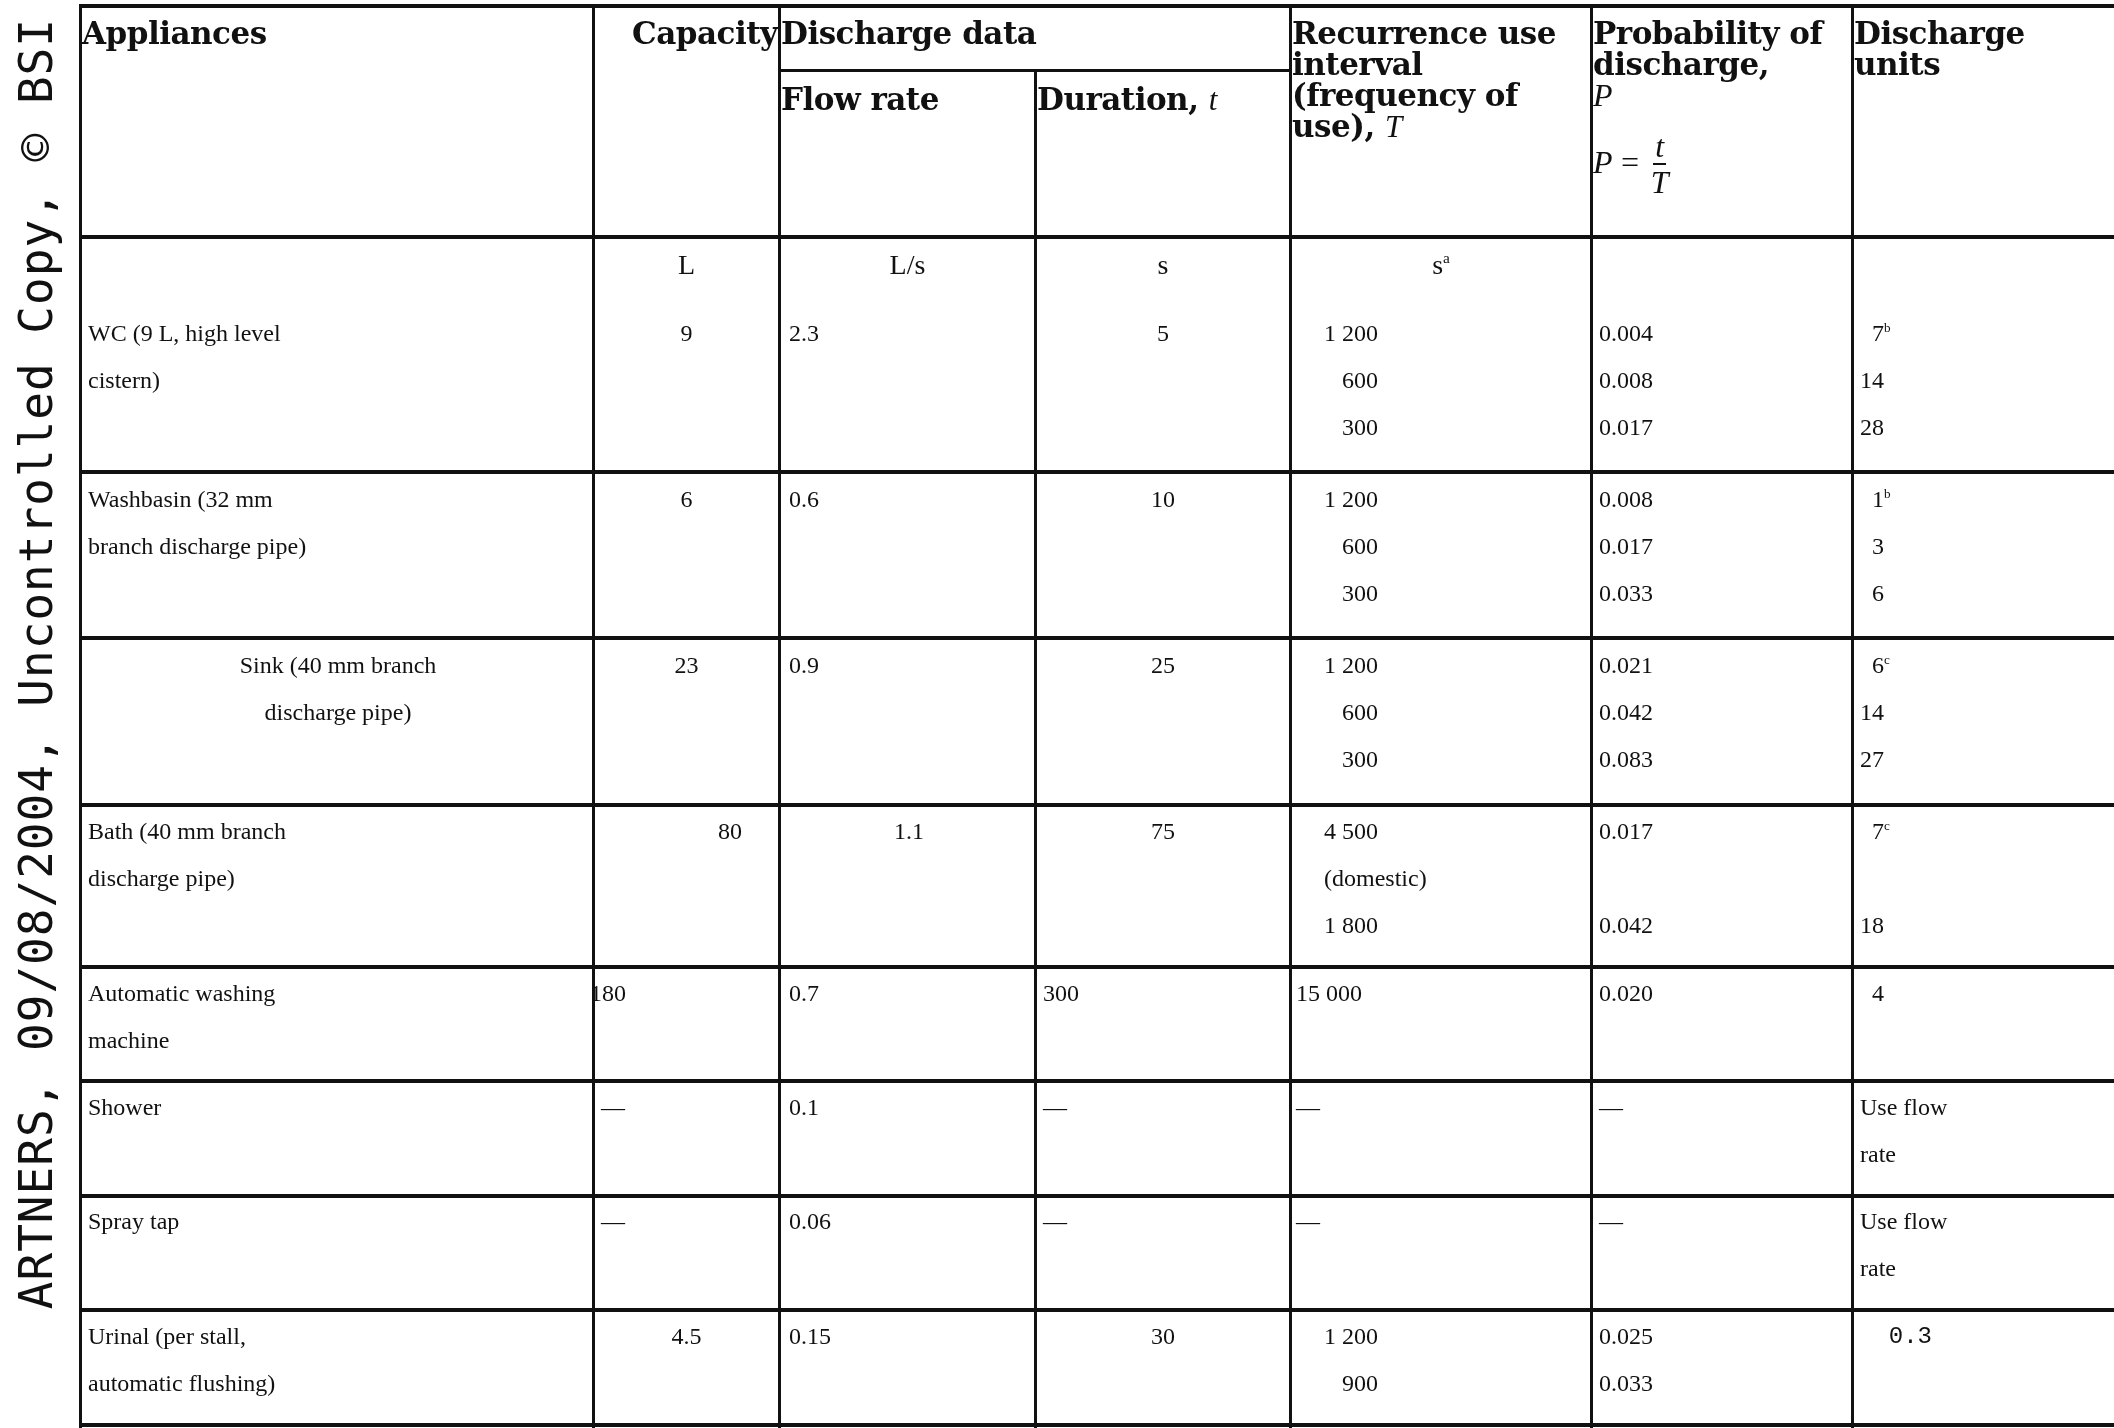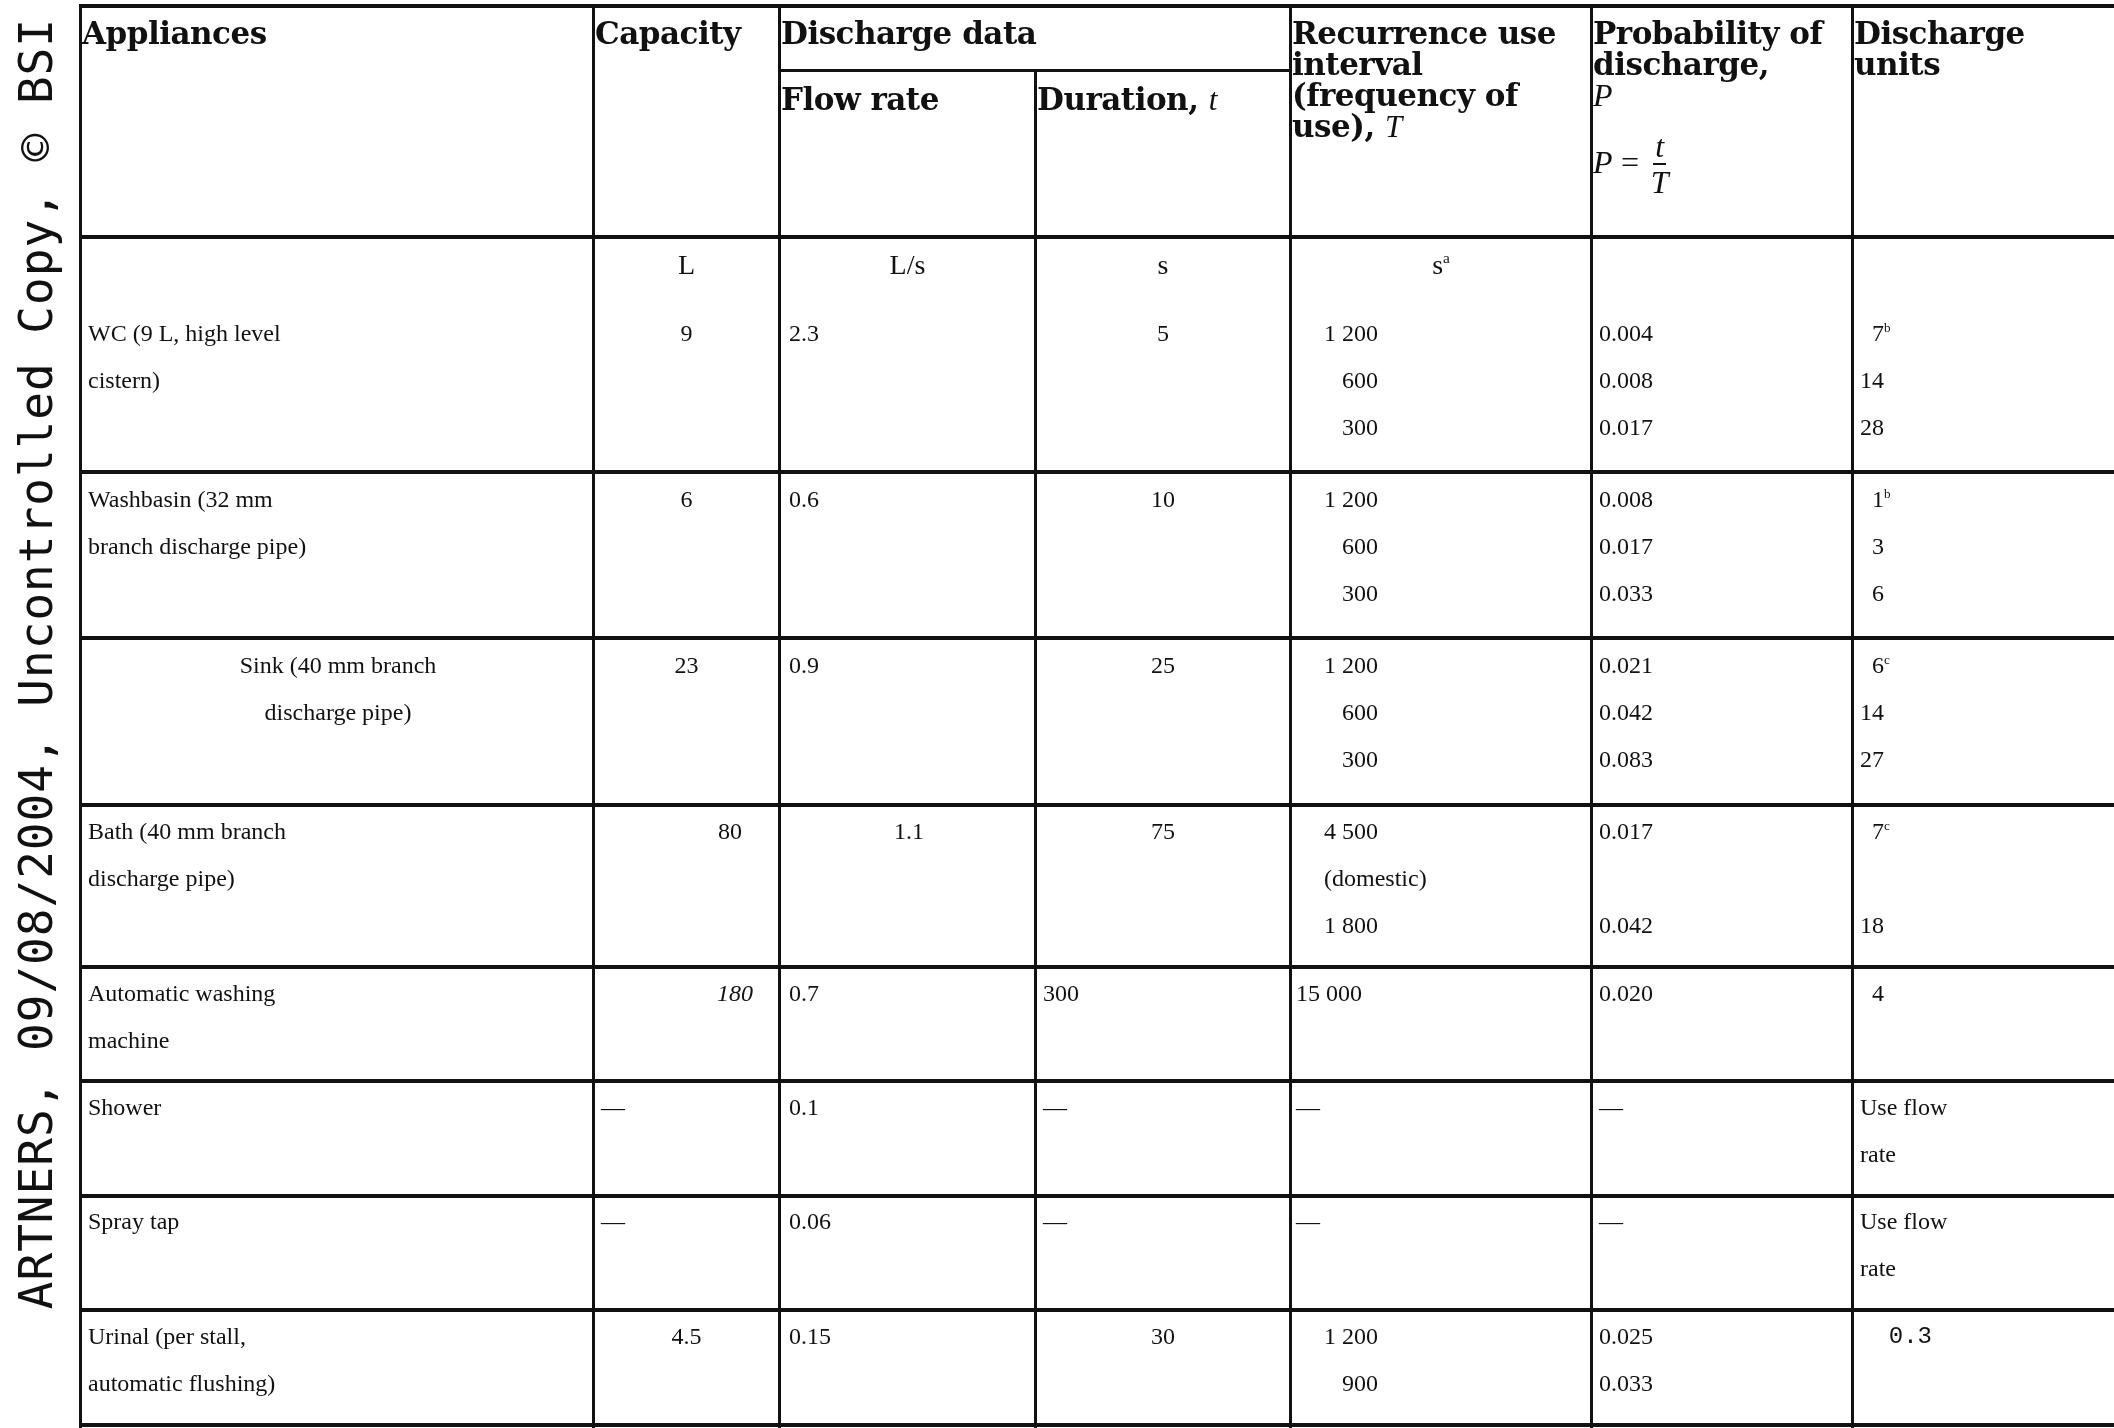--- a/index.html
+++ b/index.html
@@ -36,21 +36,21 @@
 
   <div class="vline" style="left:79px; top:4px; height:1424px;"></div>
   <div class="vline" style="left:592px; top:4px; height:1424px;"></div>
   <div class="vline" style="left:778px; top:4px; height:1424px;"></div>
   <div class="vline" style="left:1034px; top:69px; height:1359px;"></div>
   <div class="vline" style="left:1289px; top:4px; height:1424px;"></div>
   <div class="vline" style="left:1590px; top:4px; height:1424px;"></div>
   <div class="vline" style="left:1851px; top:4px; height:1424px;"></div>
 
   <div class="hdr" style="left:82px; width:510px; top:18px;">Appliances</div>
-  <div class="hdr" style="left:595px; width:193px; top:18px;">Capacity</div>
+  <div class="hdr" style="left:595px; width:193px; top:18px;padding-left:37px;">Capacity</div>
   <div class="hdr" style="left:781px; width:508px; top:18px;">Discharge data</div>
   <div class="hdr" style="left:781px; width:253px; top:84px;">Flow rate</div>
   <div class="hdr" style="left:1037px; width:252px; top:84px;"><span>Duration, </span><span class="ital">t</span></div>
 
   <div class="hdr" style="left:1292px; width:298px; top:18px; line-height:31px;">
     <div>Recurrence use</div>
     <div>interval</div>
     <div>(frequency of</div>
     <div><span>use), </span><span class="ital">T</span></div>
   </div>
@@ -131,21 +131,21 @@
  (domestic)
  1 800</div>
         <div class="cell" style="left: 1599px; width: 250px; top: 808px; text-align: left;">0.017
 
 0.042</div>
         <div class="cell" style="left: 1860px; width: 250px; top: 808px; text-align: left;"><div style="min-height: 47px;"><span>  7</span><sup>c</sup></div><div style="min-height: 47px;"><span></span></div><div style="min-height: 47px;"><span>18</span></div></div>
       </div>
       <div>
         <div class="cell" style="left: 88px; width: 500px; top: 970px; text-align: left;">Automatic washing
 machine</div>
-        <div class="cell" style="left: 570px; width: 183px; top: 970px; text-align: right; font-style: italic;">180</div>
+        <div class="cell" style="left: 590px; width: 183px; top: 970px; text-align: left;">180</div>
         <div class="cell" style="left: 789px; width: 240px; top: 970px; text-align: left;">0.7</div>
         <div class="cell" style="left: 1043px; width: 252px; top: 970px; text-align: left;">300</div>
         <div class="cell" style="left: 1296px; width: 270px; top: 970px; text-align: left;">15 000</div>
         <div class="cell" style="left: 1599px; width: 250px; top: 970px; text-align: left;">0.020</div>
         <div class="cell" style="left: 1860px; width: 250px; top: 970px; text-align: left;"><div style="min-height: 47px;"><span>  4</span></div></div>
       </div>
       <div>
         <div class="cell" style="left: 88px; width: 500px; top: 1084px; text-align: left;">Shower</div>
         <div class="cell" style="left: 601px; width: 183px; top: 1084px; text-align: left;">—</div>
         <div class="cell" style="left: 789px; width: 240px; top: 1084px; text-align: left;">0.1</div>

